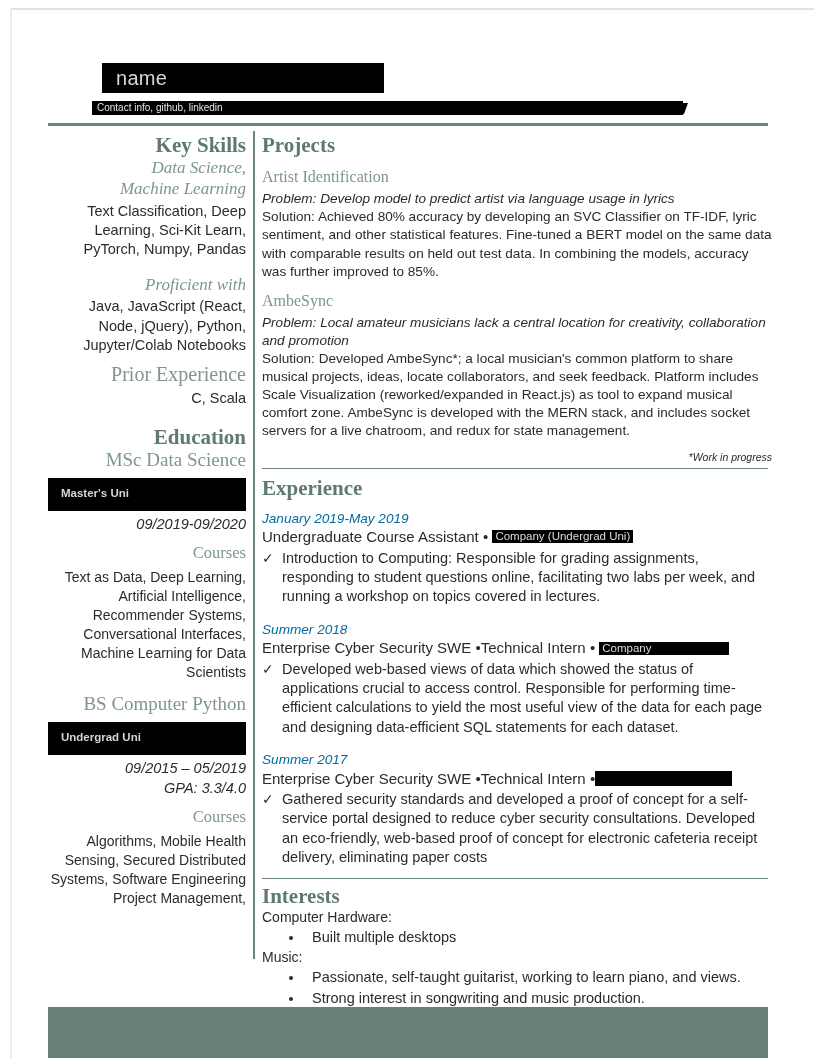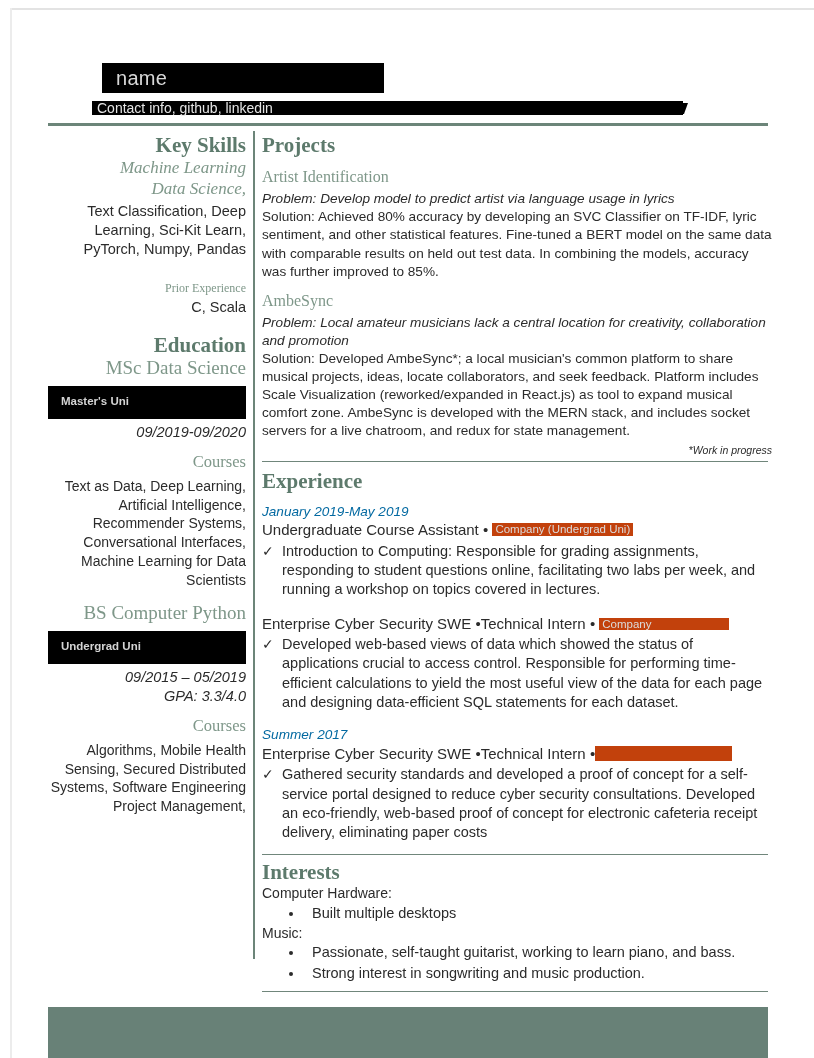--- a/index.html
+++ b/index.html
@@ -45,21 +45,21 @@
   }
 
   #contact-bar {
     position: absolute; left: 92px; top: 101px;
     width: 591px; height: 14px;
     background: #000000;
   }
   #contact-bar .contact-text {
     position: absolute; left: 5px; top: 0px;
     color: #e6e6e6;
-    font-size: 14px;
+    font-size: 10px;
     line-height: 14px;
     white-space: nowrap;
   }
   #contact-bar-tail {
     position: absolute; left: 681px; top: 103px;
     width: 5px; height: 11px;
     background: #000;
     transform: skewX(-20deg);
   }
 
@@ -104,25 +104,25 @@
   }
   .skill-cat {
     font-family: "Liberation Serif", serif;
     font-style: italic;
     font-size: 17px;
     color: #7e9789;
     line-height: 1.25;
   }
   .skill-cat.upright {
     font-style: normal;
-    font-size: 12px;
+    font-size: 20px;
   }
   .redaction {
     display: inline-block;
-    background: #c2410c;
+    background: #000000;
     color: #dcdcdc;
     font-size: 11.5px;
     line-height: 1.1;
     white-space: nowrap;
   }
 
   
   .left-block { margin-bottom: 0; }
   .skills-list {
     font-size: 14.5px;
@@ -184,21 +184,21 @@
     color: #2b2b2b;
   }
   .lbl-italic { }
   .problem-line { font-style: italic; }
 
   .note-right {
     text-align: right;
     font-style: italic;
     font-size: 10.5px;
     color: #2b2b2b;
-    margin-top: 4px;
+    margin-top: 11px;
   }
 
   .hr-right {
     border: 0; border-top: 1px solid #70867b;
     margin: 5px 0 0 0;
     width: 506px;
   }
 
   .job { margin-top: 9px; }
   .job-date {
@@ -276,27 +276,31 @@
 
   <div id="top-rule"></div>
 
   <div id="col-divider"></div>
 
   <div id="left-col">
 
     <div class="sec-head">Key Skills</div>
 
     <div class="left-block">
+      <div class="skill-cat">Data Science,</div>
       <div class="skill-cat">Machine Learning</div>
-      <div class="skill-cat">Data Science,</div>
       <div class="skills-list">Text Classification, Deep Learning, Sci-Kit Learn, PyTorch, Numpy, Pandas</div>
     </div>
 
     <div class="gap-m"></div>
 
+    <div class="left-block">
+      <div class="skill-cat">Proficient with</div>
+      <div class="skills-list">Java, JavaScript (React, Node, jQuery), Python, Jupyter/Colab Notebooks</div>
+    </div>
 
     <div class="gap-s"></div>
 
     <div class="left-block">
       <div class="skill-cat upright">Prior Experience</div>
       <div class="skills-list">C, Scala</div>
     </div>
 
     <div style="height:16px"></div>
 
@@ -355,20 +359,21 @@
     <div class="job">
       <div class="job-date">January 2019-May 2019</div>
       <div class="job-title"><span>Undergraduate Course Assistant • </span><span class="redaction">Company (Undergrad Uni)</span></div>
       <div class="bullet-row">
         <div class="check">✓</div>
         <div class="btext">Introduction to Computing: Responsible for grading assignments, responding to student questions online, facilitating two labs per week, and running a workshop on topics covered in lectures.</div>
       </div>
     </div>
 
     <div class="job" style="margin-top:14px">
+      <div class="job-date">Summer 2018</div>
       <div class="job-title"><span>Enterprise Cyber Security SWE •Technical Intern • </span><span class="redaction" style="width:130px;vertical-align:1px;">Company</span></div>
       <div class="bullet-row">
         <div class="check">✓</div>
         <div class="btext">Developed web-based views of data which showed the status of applications crucial to access control. Responsible for performing time-efficient calculations to yield the most useful view of the data for each page and designing data-efficient SQL statements for each dataset.</div>
       </div>
     </div>
 
     <div class="job" style="margin-top:14px">
       <div class="job-date">Summer 2017</div>
       <div class="job-title"><span>Enterprise Cyber Security SWE •Technical Intern •</span><span class="redaction blank" style="width:137px;height:15px;vertical-align:-2px;"></span></div>
@@ -385,21 +390,21 @@
     <div>
       <div class="interests-cat">Computer Hardware:</div>
       <ul class="interests-ul">
         <li>Built multiple desktops</li>
       </ul>
     </div>
 
     <div>
       <div class="interests-cat">Music:</div>
       <ul class="interests-ul">
-        <li>Passionate, self-taught guitarist, working to learn piano, and bass.</li>
+        <li>Passionate, self-taught guitarist, working to learn piano, and views.</li>
         <li>Strong interest in songwriting and music production.</li>
       </ul>
     </div>
 
     <hr class="hr-right" style="margin-top:6px">
 
   </div>
 
   <div id="footer-bar"></div>
 

